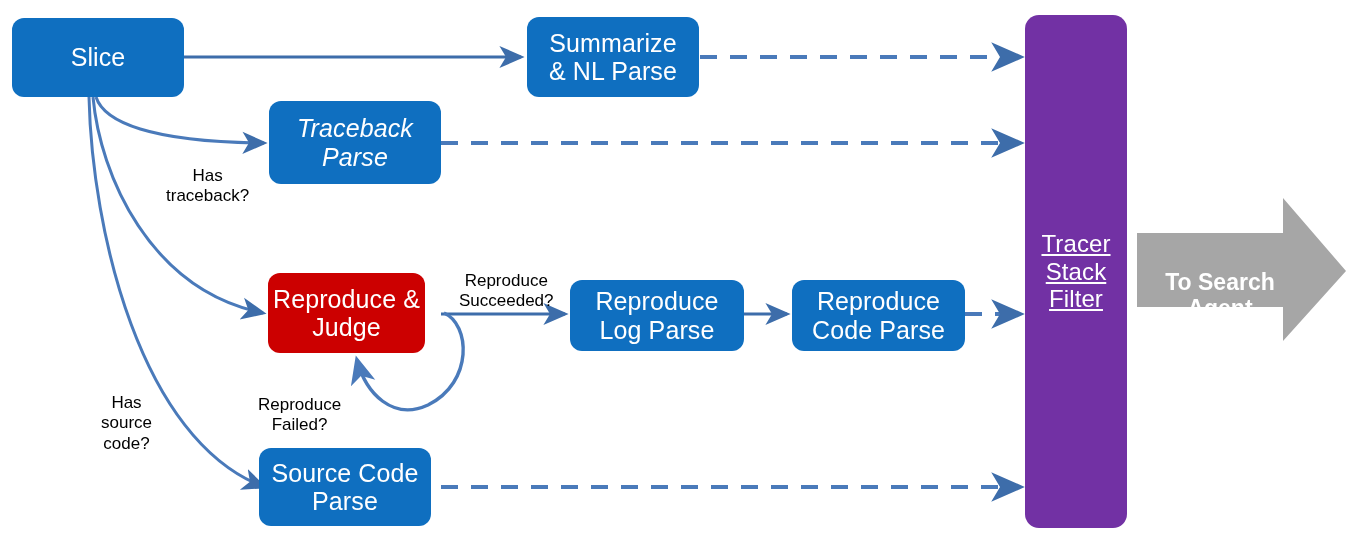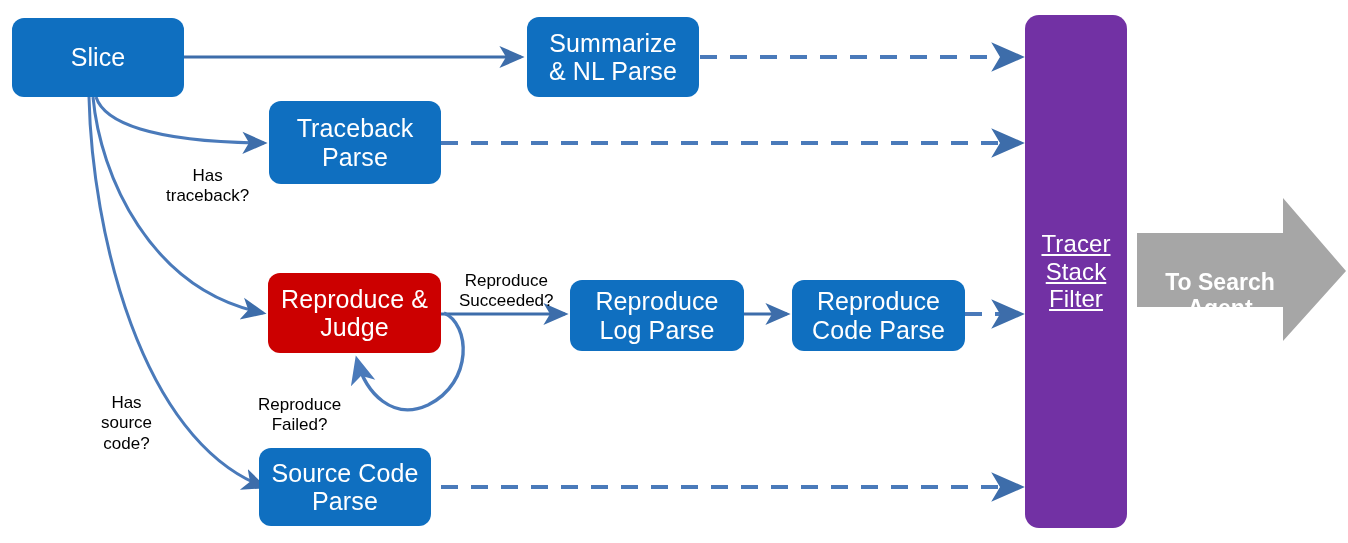--- a/index.html
+++ b/index.html
@@ -120,26 +120,26 @@
 
   <div class="node node-blue" style="left:527px; top:17px; width:172px; height:80px;">
     <span>Summarize
 &amp; NL Parse</span>
   </div>
 
   <div class="node node-blue" style="left:12px; top:18px; width:172px; height:79px;">
     <span>Slice</span>
   </div>
 
-  <div class="node node-blue" style="left:269px; top:101px; width:172px; height:83px;">
+  <div class="node node-blue" style="left:269px; top:101px; width:172px; height:83px;font-style:italic;">
     <span>Traceback
 Parse</span>
   </div>
 
-  <div class="node node-red" style="left:268px; top:273px; width:173px; height:80px;">
+  <div class="node node-red" style="left:268px; top:273px; width:157px; height:80px;">
     <span>Reproduce &amp;
 Judge</span>
   </div>
 
   <div class="node node-blue" style="left:570px; top:280px; width:174px; height:71px;">
     <span>Reproduce
 Log Parse</span>
   </div>
 
   <div class="node node-blue" style="left:792px; top:280px; width:173px; height:71px;">

